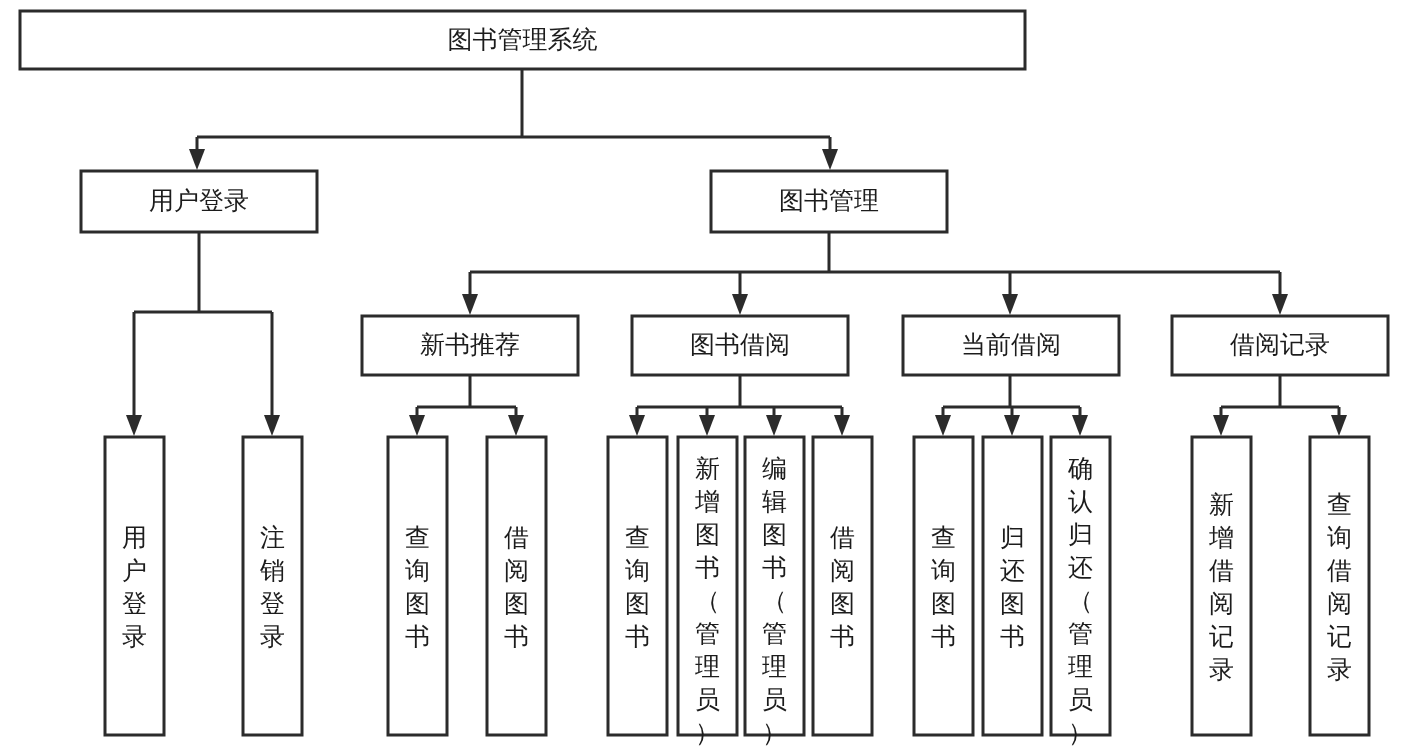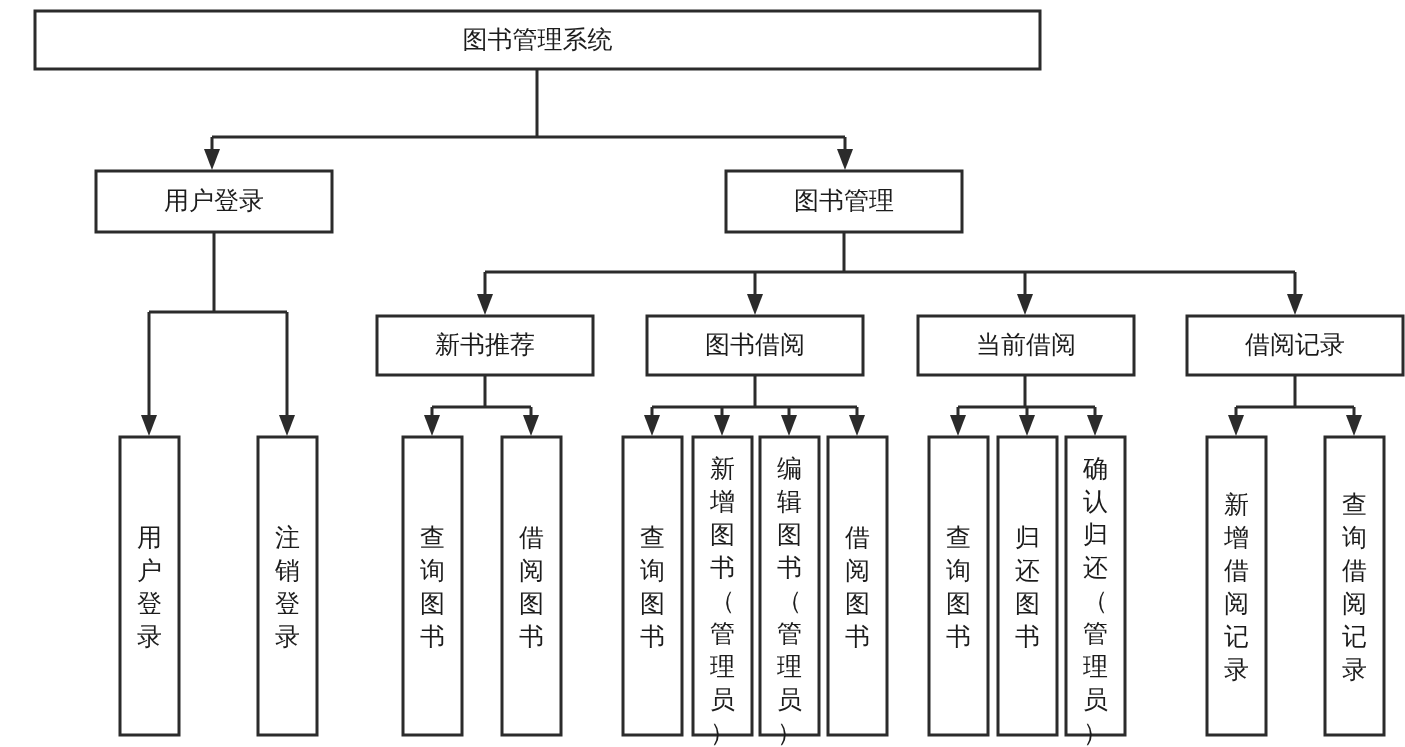--- a/index.html
+++ b/index.html
@@ -11,21 +11,20 @@
     width: 1405px;
     height: 747px;
     font-family: "Liberation Sans", "DejaVu Sans", sans-serif;
     overflow: hidden;
   }
   #diagram-root {
     position: relative;
     width: 1195px;
     height: 747px;
     background: #ffffff;
-    margin-left: 15px;
   }
   svg#flow {
     position: absolute;
     left: 0;
     top: 0;
     width: 1405px;
     height: 747px;
   }
   .node-rect {
     fill: #ffffff;

